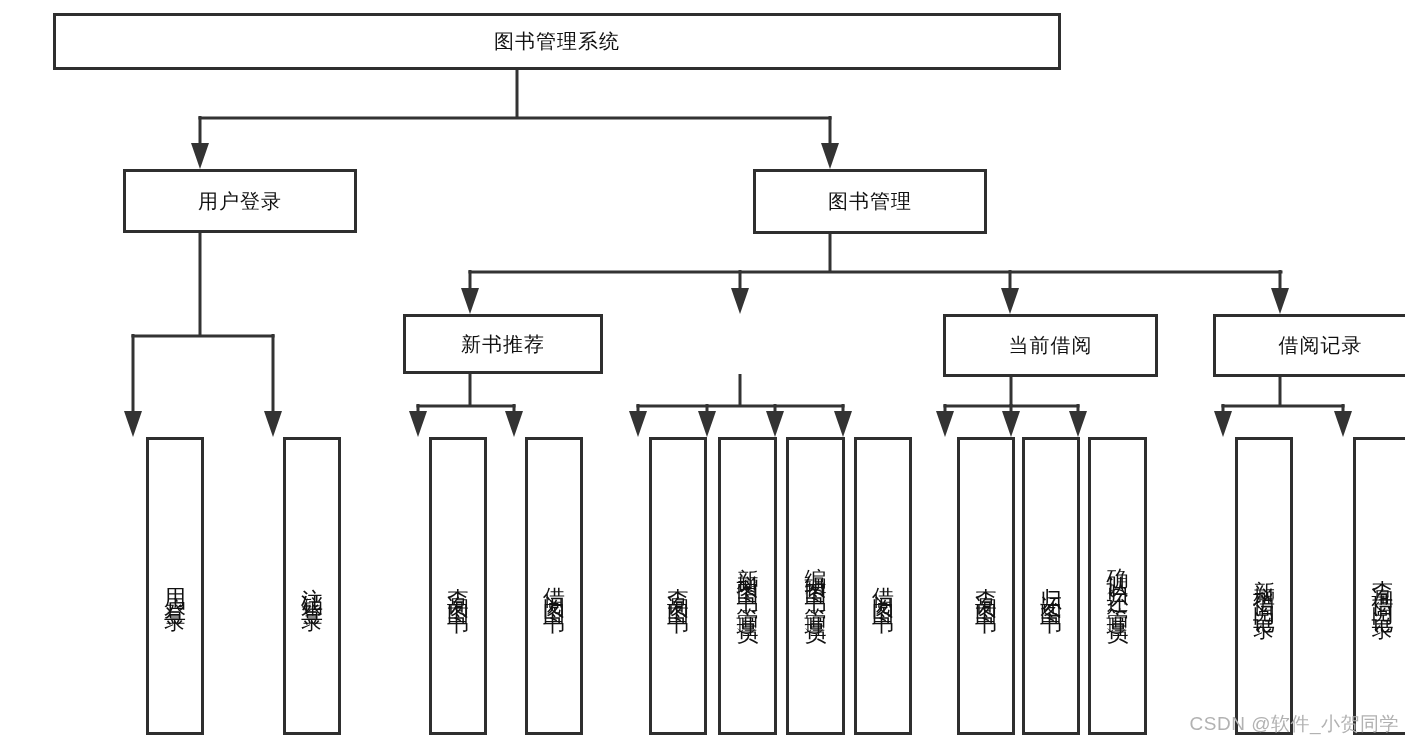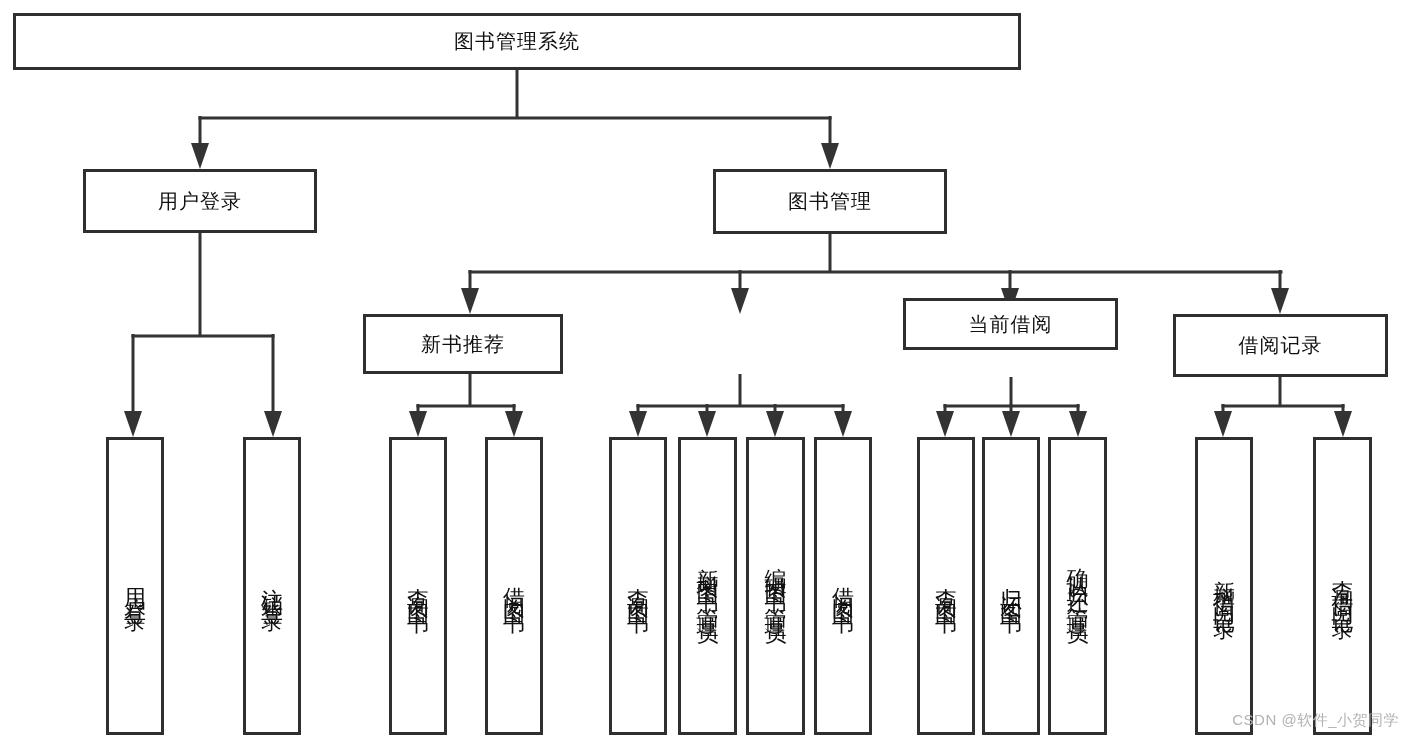--- a/index.html
+++ b/index.html
@@ -21,36 +21,37 @@
   .connectors{position:absolute;left:0;top:0;z-index:1;}
   .connectors line{stroke:var(--line);stroke-width:3;}
   .connectors polygon{fill:var(--line);}
   .node{
     position:absolute;
     box-sizing:border-box;
     background:var(--background);
     border:3px solid var(--box-border);
     display:flex;align-items:center;justify-content:center;
     z-index:2;
+    margin-left:40px;
   }
   .hlabel{
     font-size:20px;letter-spacing:1px;white-space:nowrap;
   }
   .vnode .vlabel{
     writing-mode:vertical-rl;
     text-orientation:mixed;
     font-size:22px;
     letter-spacing:8px;
     line-height:1;
     max-height:286px;
   }
   .watermark{
     position:absolute;right:6px;top:711px;
     z-index:3;
-    font-size:15px;letter-spacing:0.5px;
+    font-size:19px;letter-spacing:0.5px;
     color:var(--watermark);
     white-space:nowrap;
   }
 </style>
 </head>
 <body>
 
 <div class="canvas">
 
   <svg class="connectors" width="1405" height="747" viewBox="0 0 1405 747">
@@ -136,21 +137,21 @@
   <div class="node" style="left:83px;top:169px;width:234px;height:64px">
     <span class="hlabel">用户登录</span>
   </div>
   <div class="node" style="left:713px;top:169px;width:234px;height:65px">
     <span class="hlabel">图书管理</span>
   </div>
 
   <div class="node" style="left:363px;top:314px;width:200px;height:60px">
     <span class="hlabel">新书推荐</span>
   </div>
-  <div class="node" style="left:903px;top:298px;width:215px;height:52px">
+  <div class="node" style="left:903px;top:314px;width:215px;height:63px">
     <span class="hlabel">当前借阅</span>
   </div>
   <div class="node" style="left:1173px;top:314px;width:215px;height:63px">
     <span class="hlabel">借阅记录</span>
   </div>
 
   <div class="node vnode" style="left:106px;top:437px;width:58px;height:298px">
     <span class="vlabel">用户登录</span>
   </div>
   <div class="node vnode" style="left:243px;top:437px;width:58px;height:298px">

